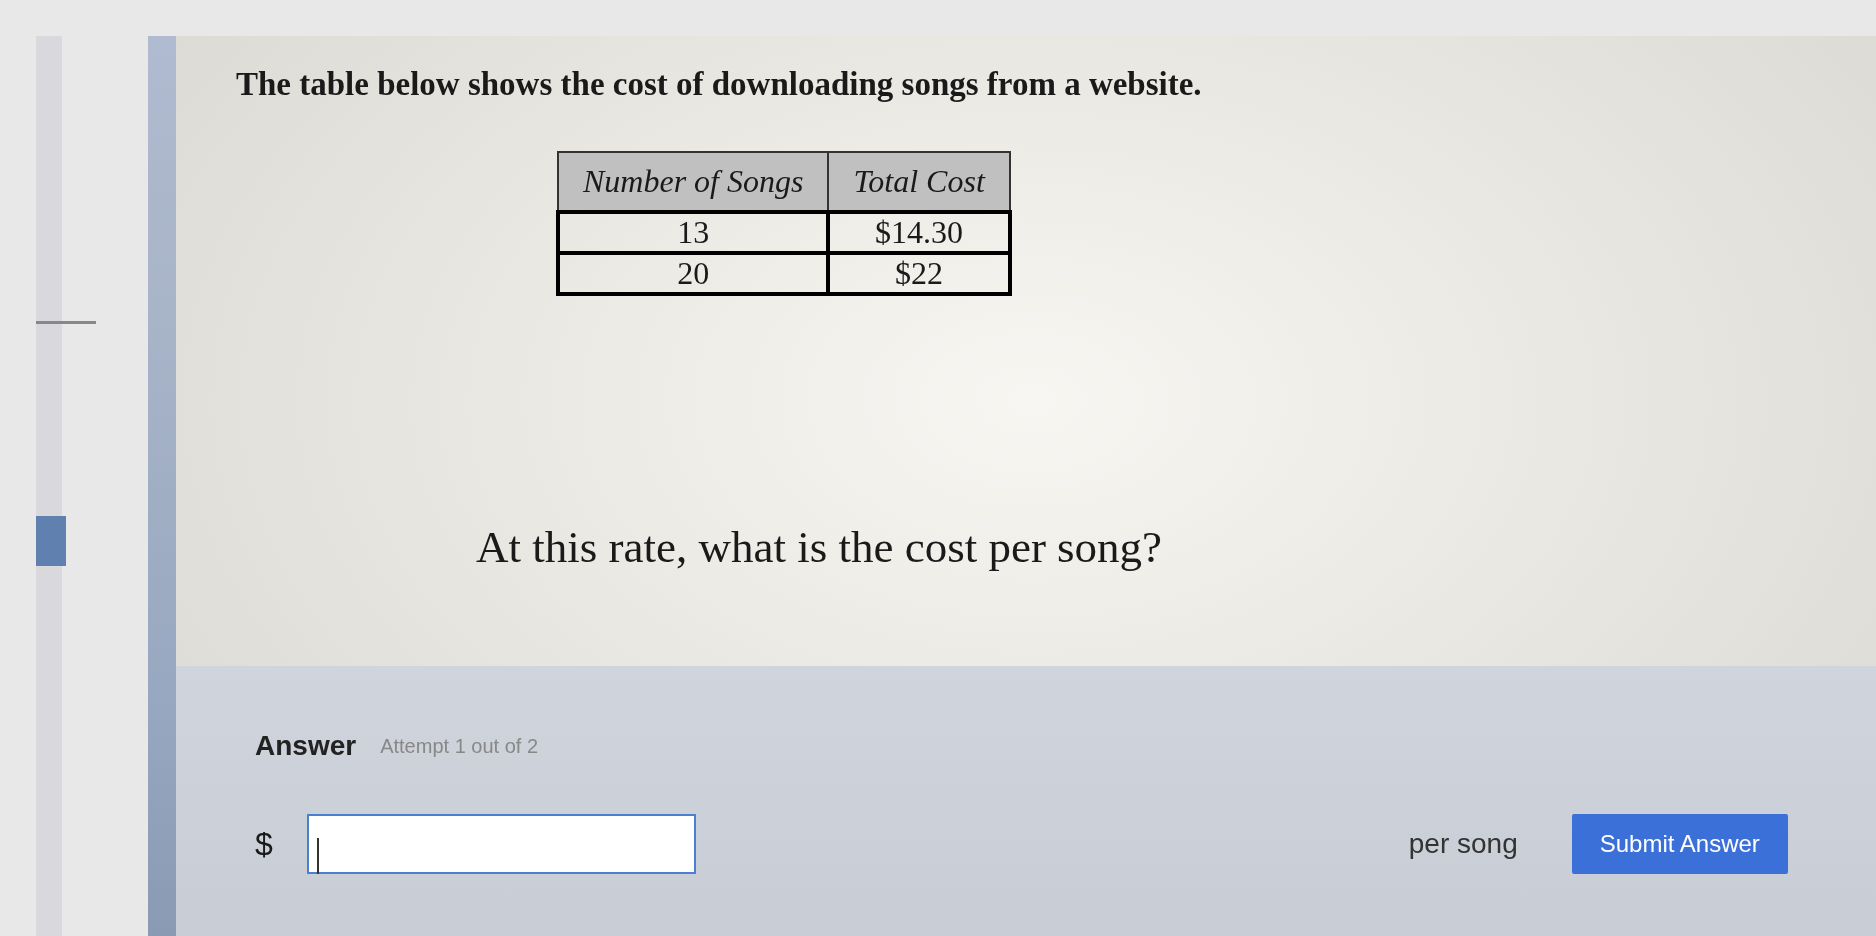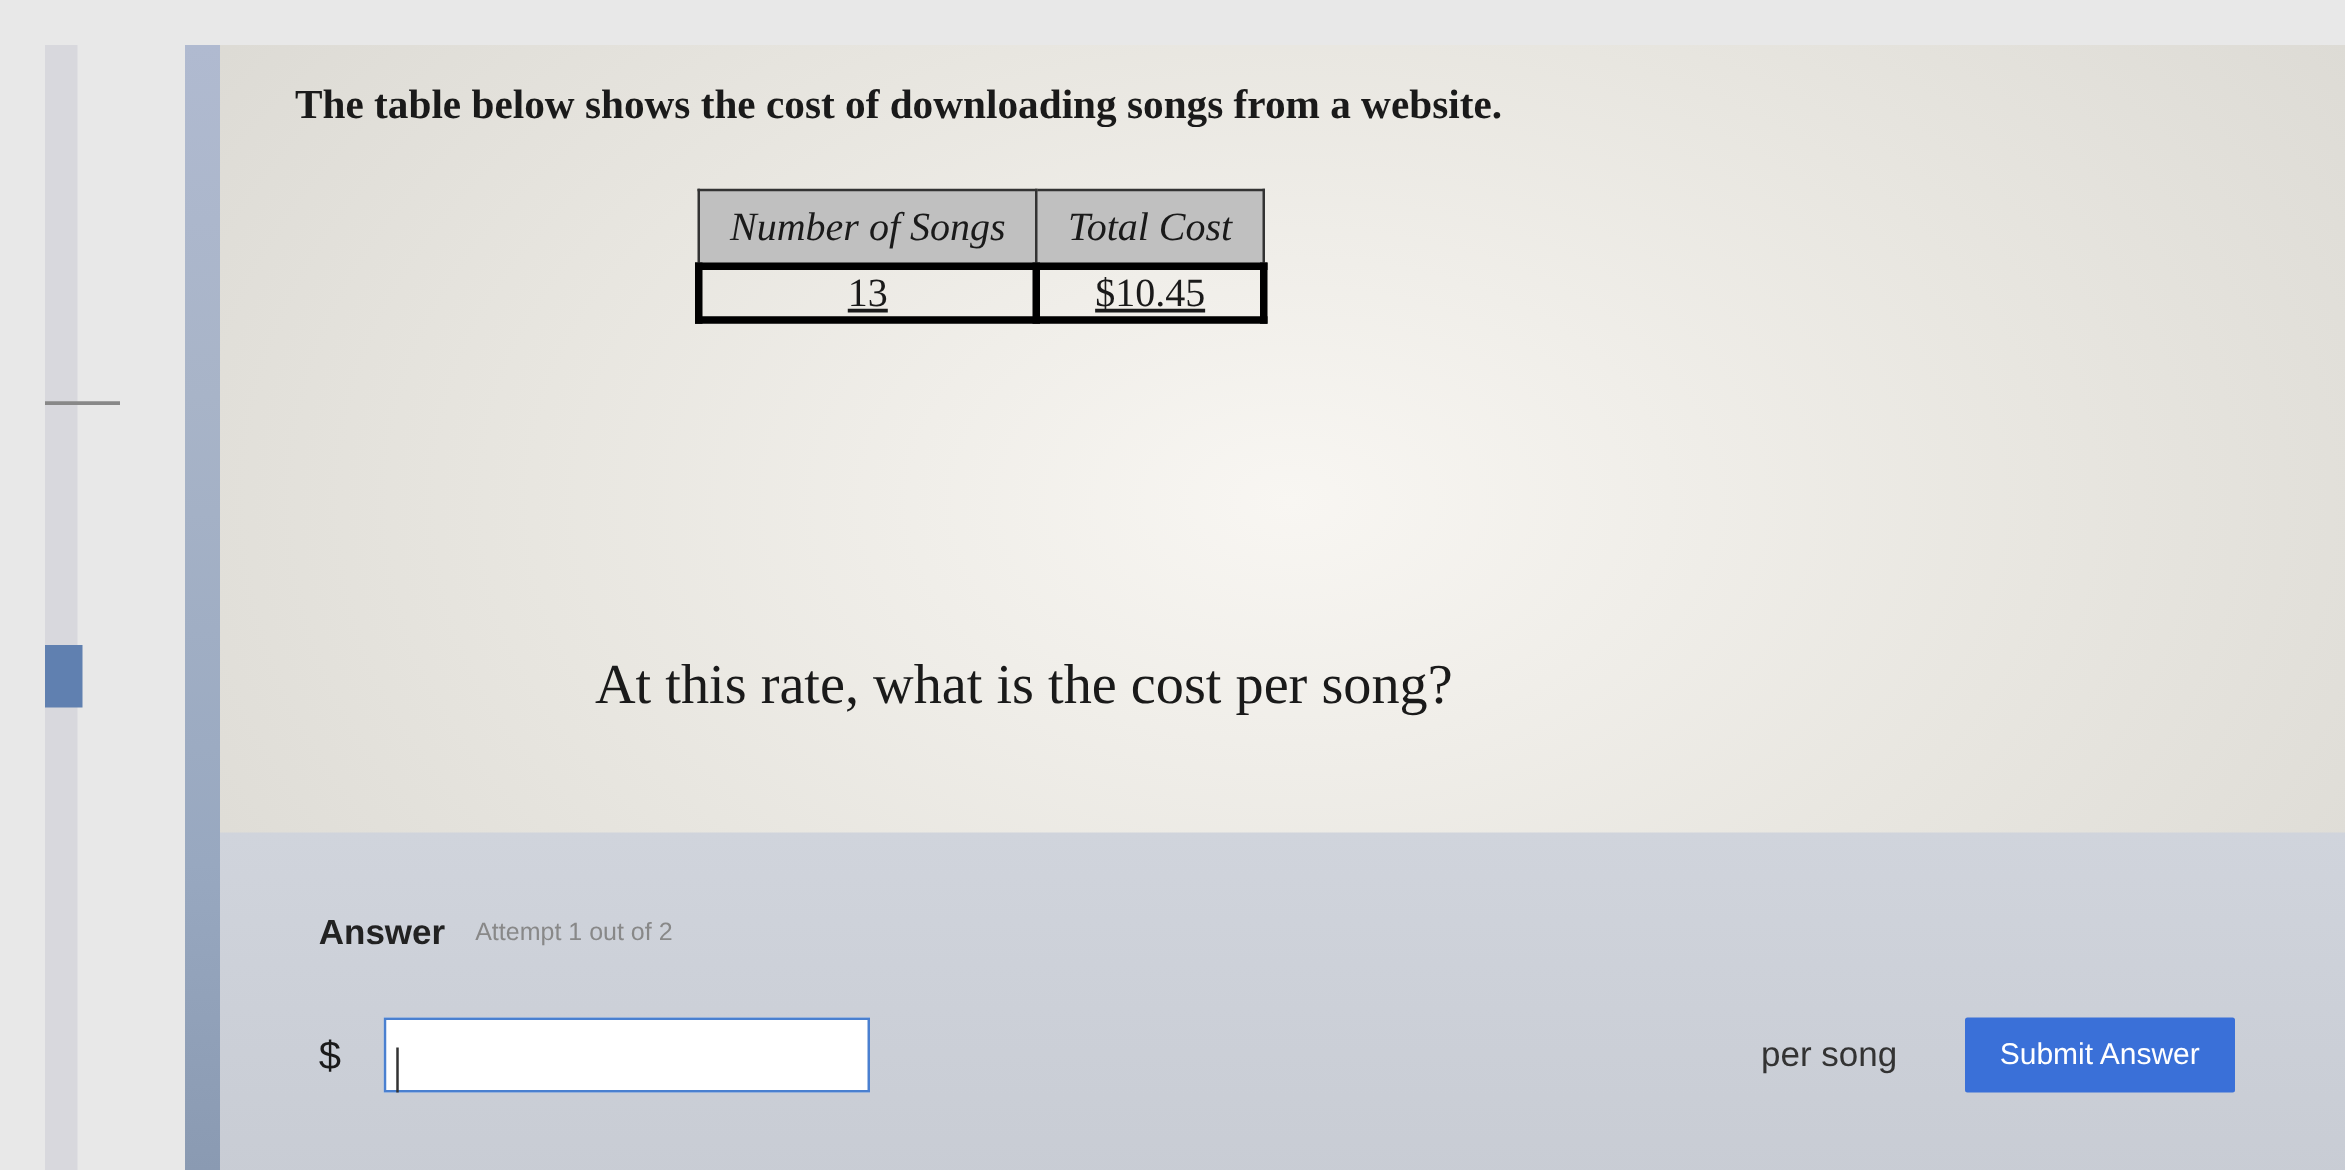--- a/index.html
+++ b/index.html
@@ -75,25 +75,24 @@
     }
     .data-table th {
       background: #c0c0c0;
       border: 2px solid #333;
       padding: 10px 24px;
       font-weight: normal;
       font-family: Georgia, serif;
       font-style: italic;
     }
     .data-table td {
-      border: 6px solid #000000;
+      border: 4px solid #000000;
       padding: 0 24px;
       text-align: center;
       background: transparent;
-      text-decoration: underline;
     }
     .sub-question {
       position: absolute;
       left: 440px;
       top: 485px;
       font-size: 45px;
       color: #1a1a1a;
     }
     .answer-section {
       position: absolute;
@@ -190,21 +189,25 @@
 <table class="data-table">
   <thead>
     <tr>
       <th>Number of Songs</th>
       <th>Total Cost</th>
     </tr>
   </thead>
   <tbody>
     <tr>
       <td>13</td>
-      <td>$10.45</td>
+      <td>$14.30</td>
+    </tr>
+    <tr>
+      <td>20</td>
+      <td>$22</td>
     </tr>
   </tbody>
 </table>
 
 <div class="sub-question">At this rate, what is the cost per song?</div>
 
 <div class="answer-section">
   <div class="answer-header">
     <span class="answer-label">Answer</span>
     <span class="attempt-text">Attempt 1 out of 2</span>

